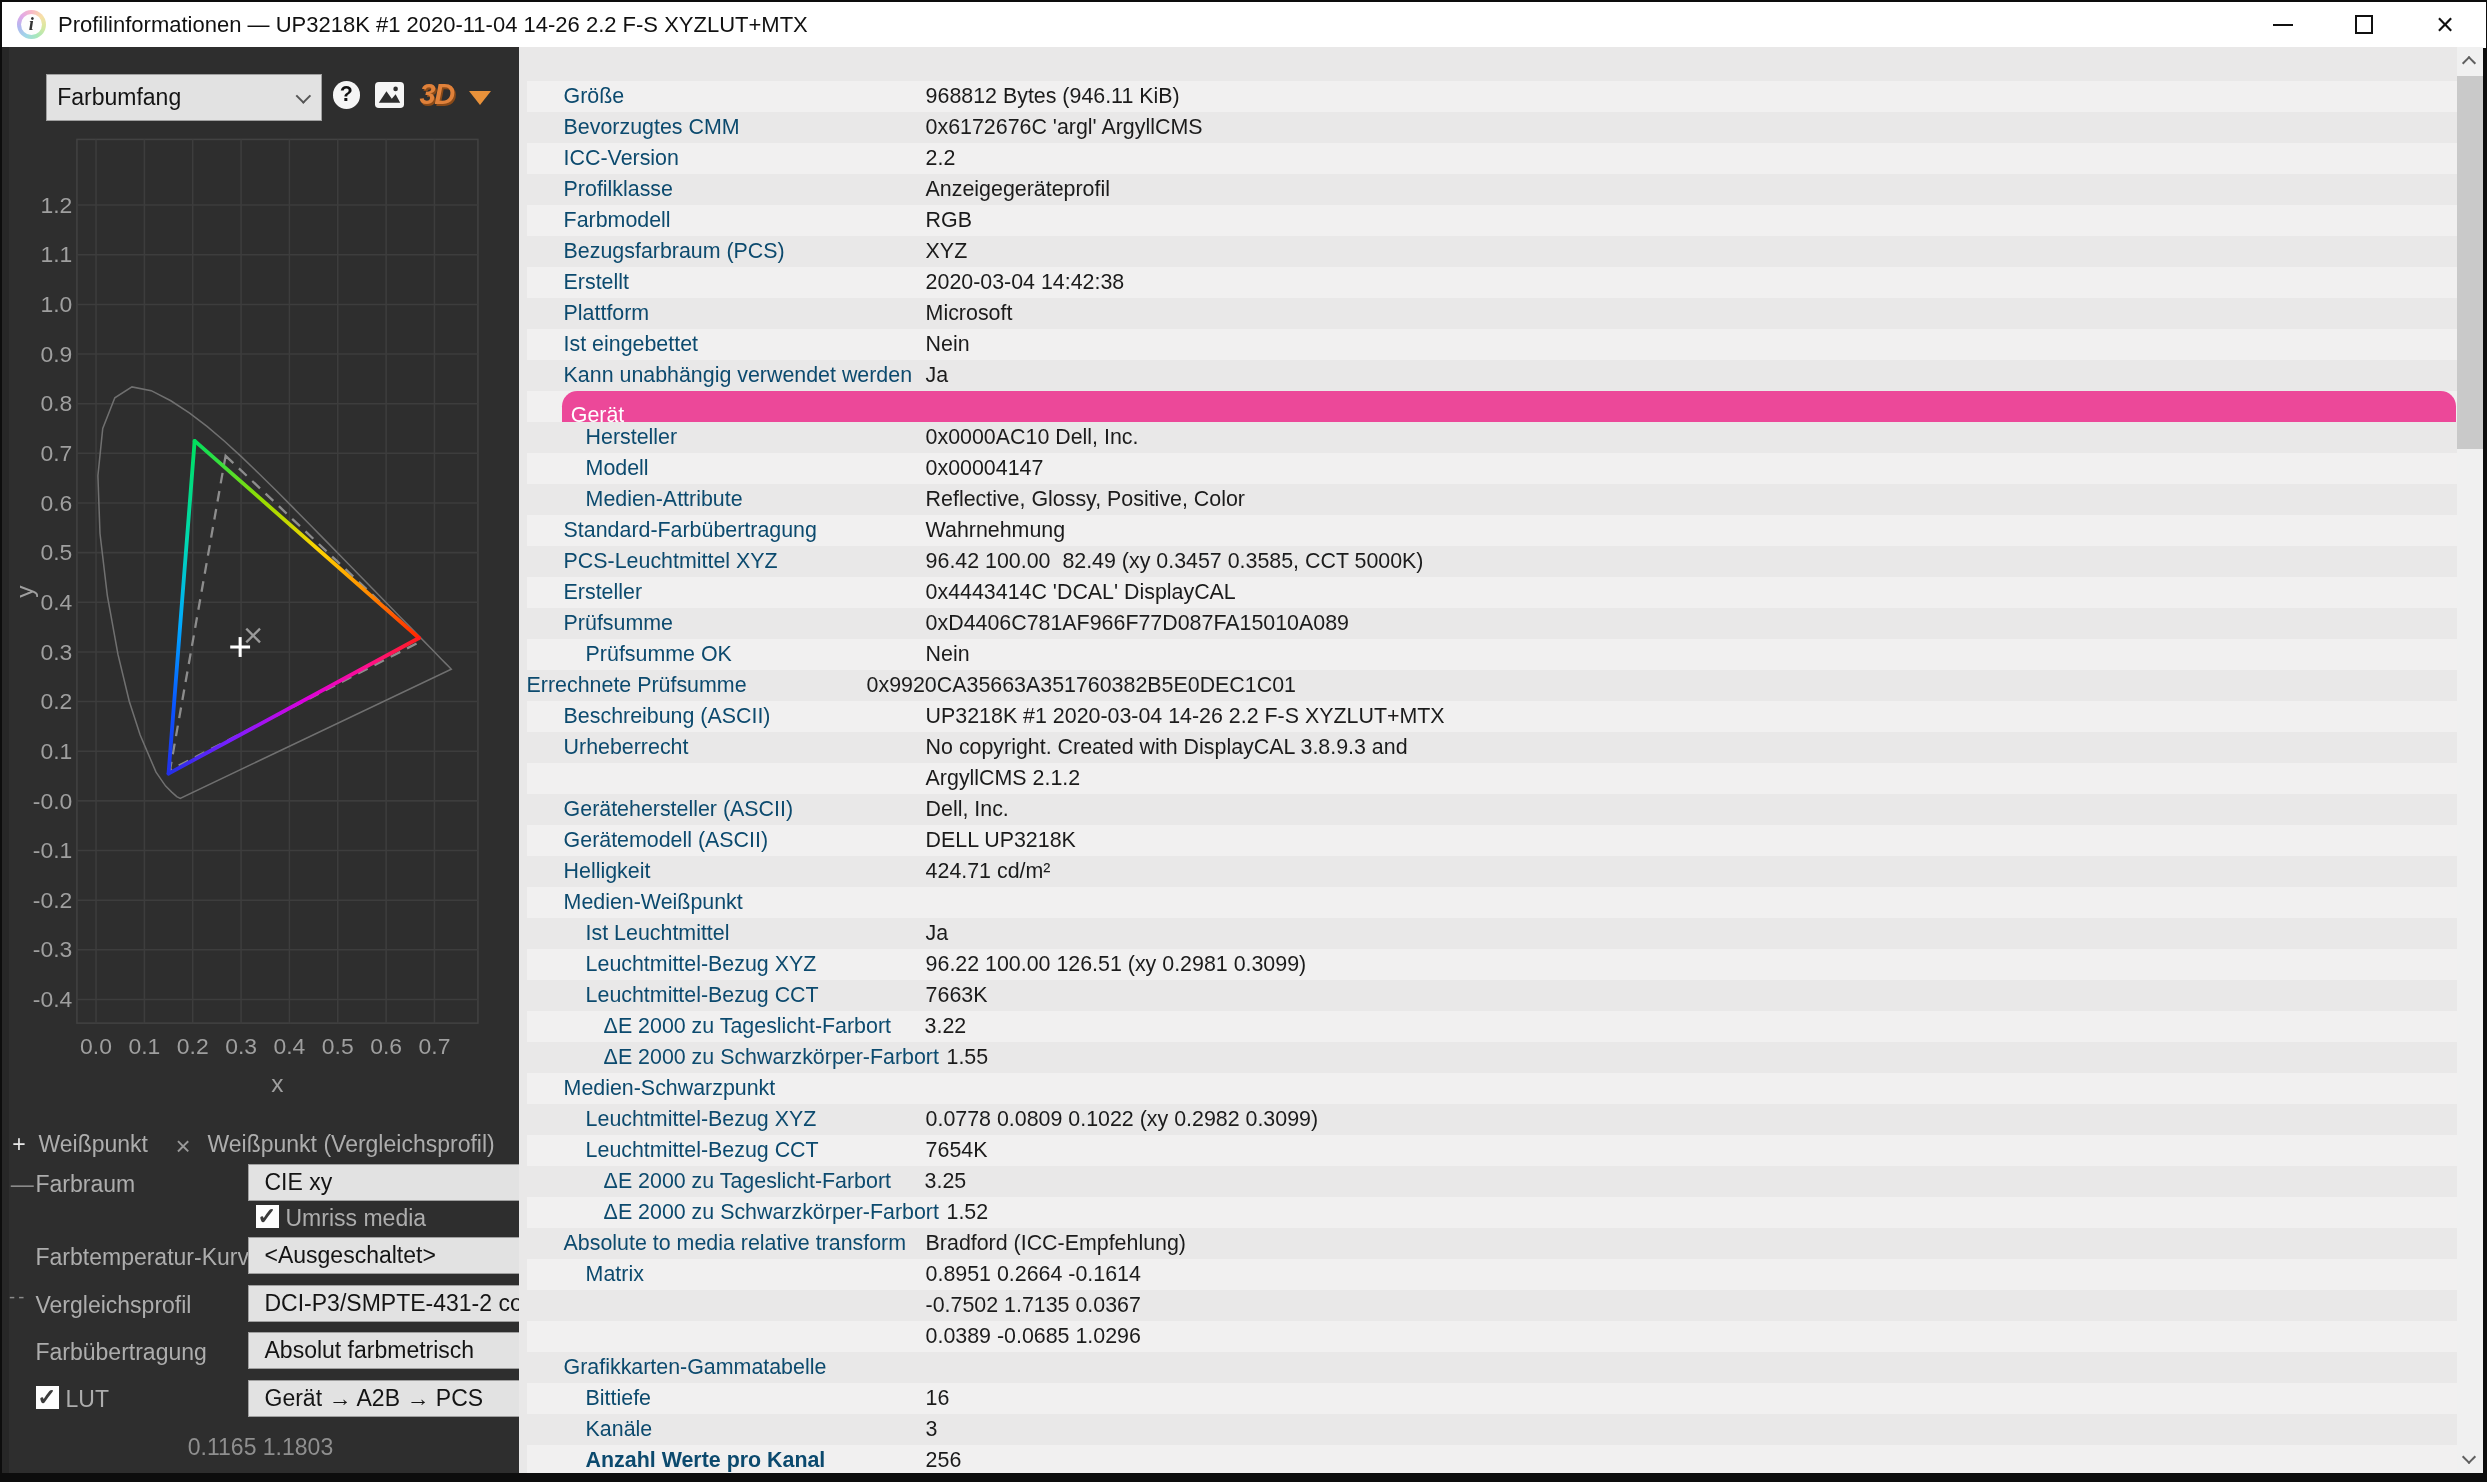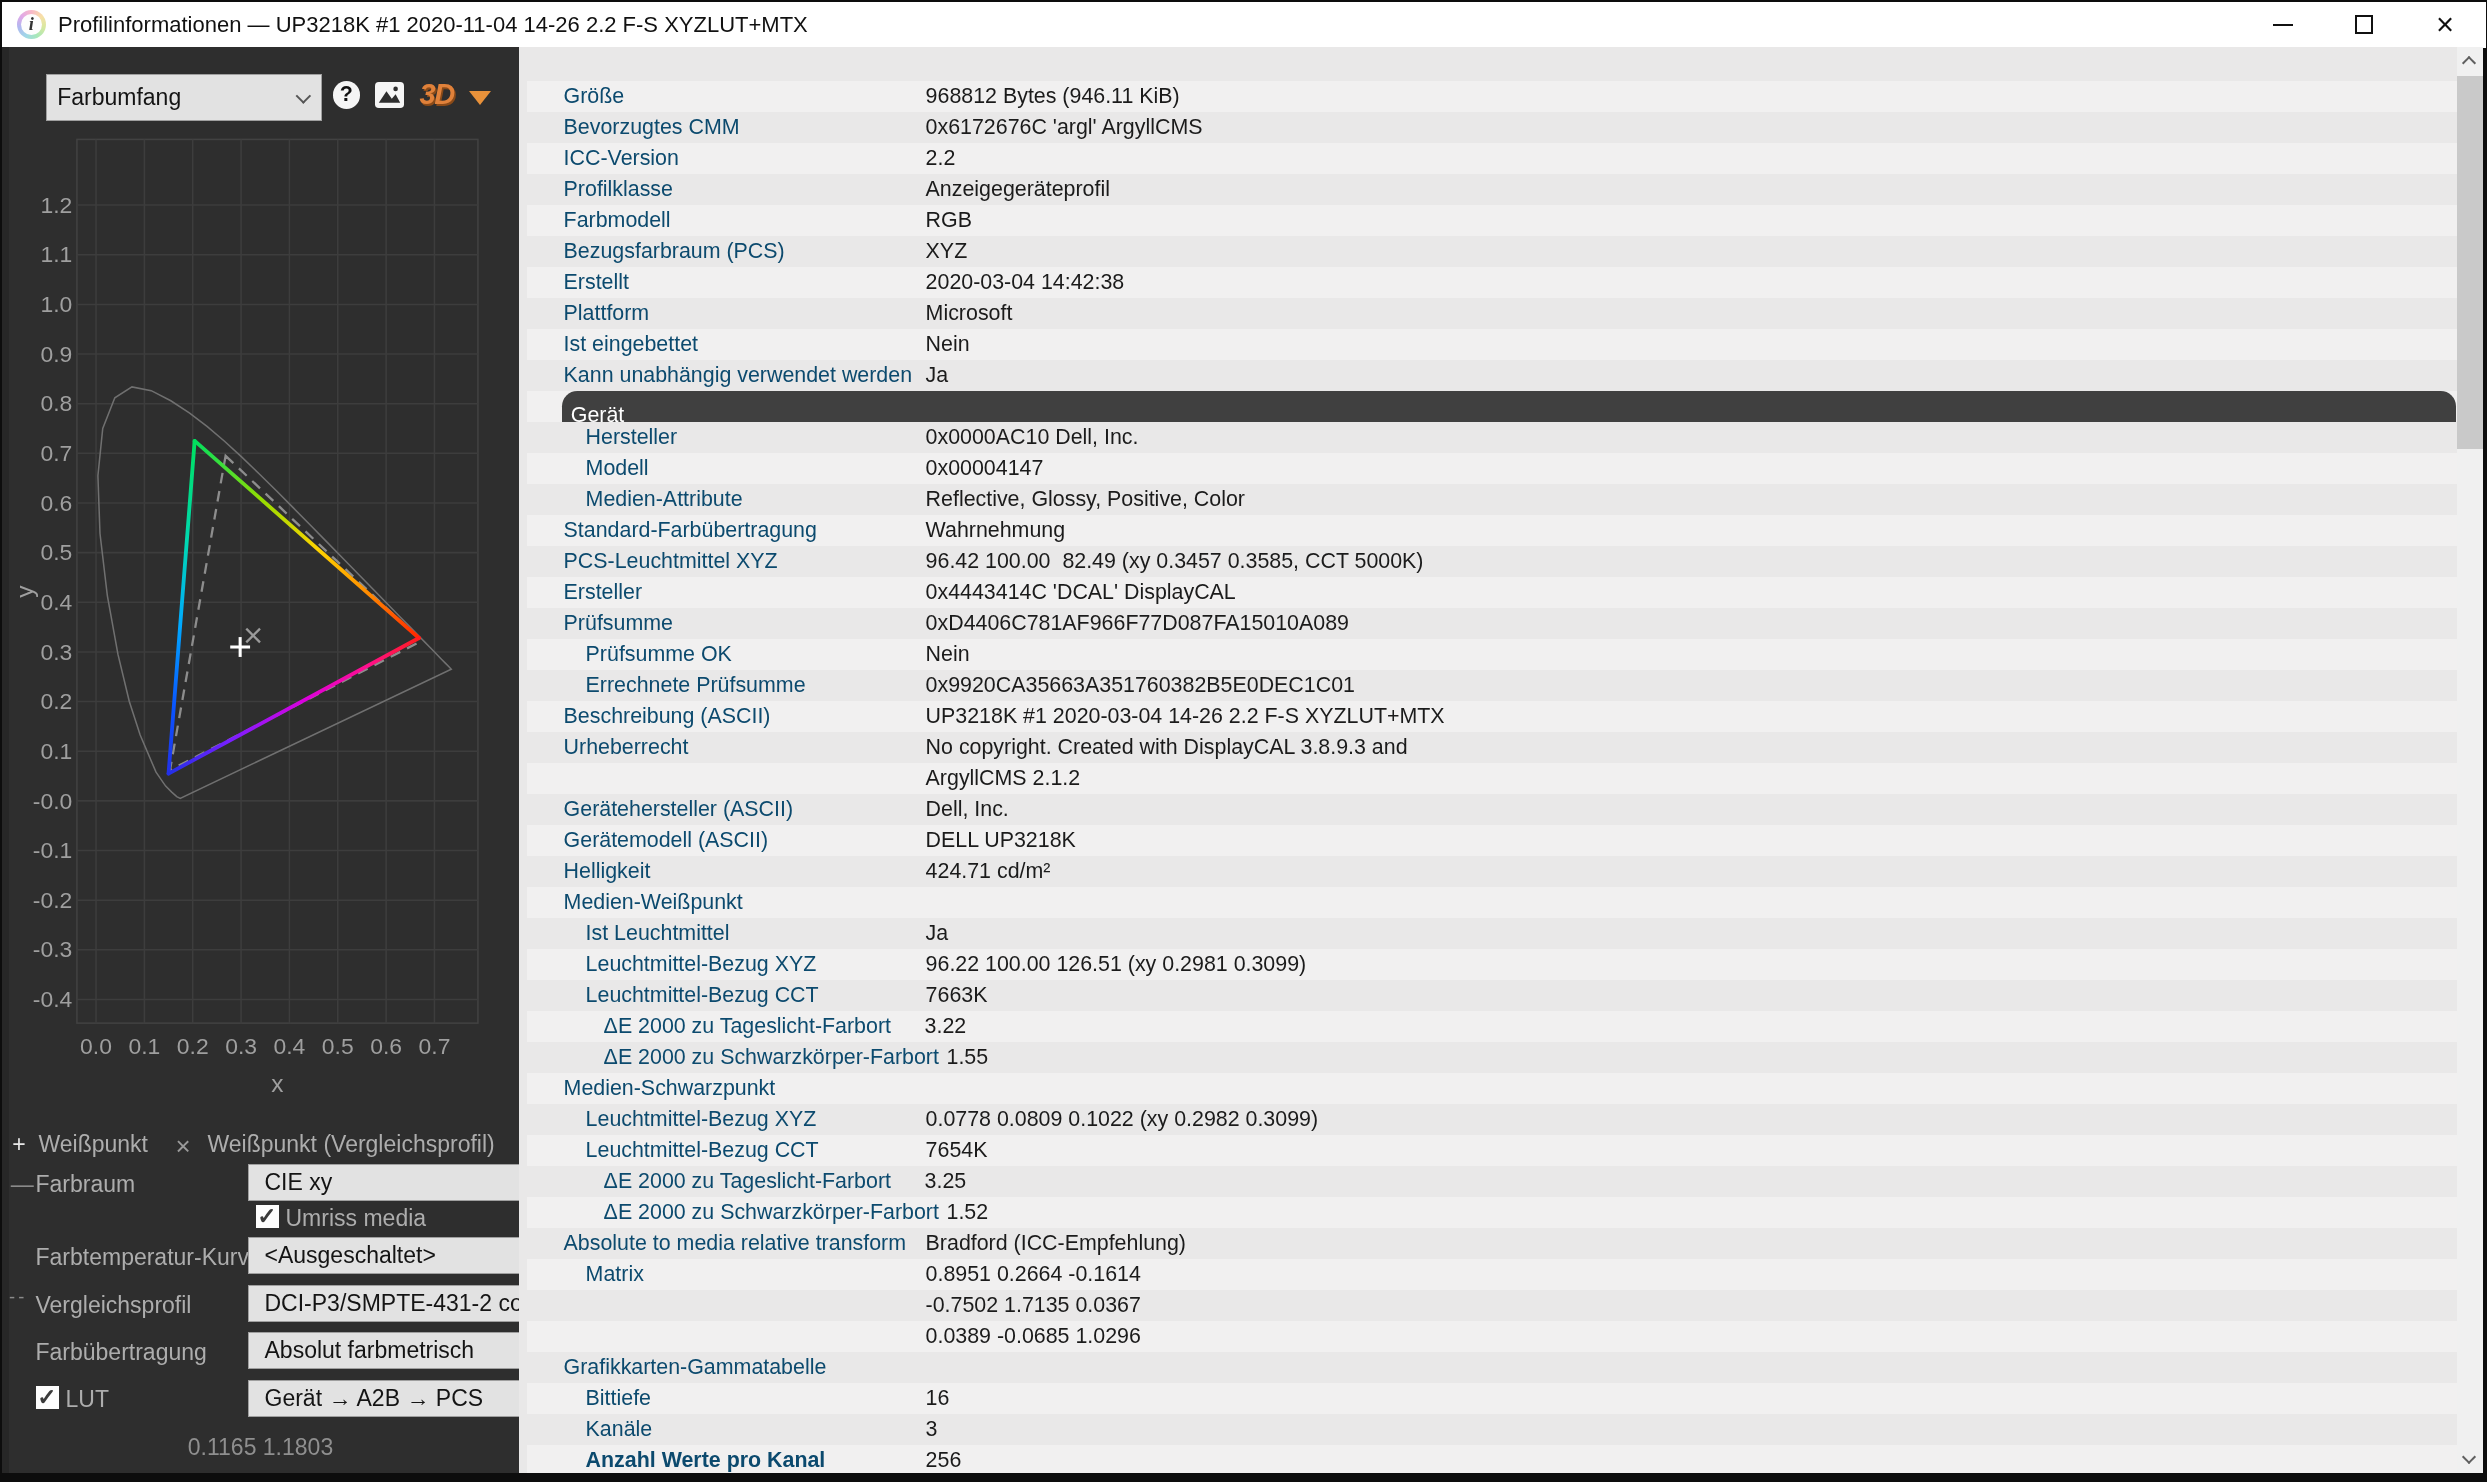--- a/index.html
+++ b/index.html
@@ -45,21 +45,21 @@
   .status-text { position:absolute; left:0; top:1387px; width:518px; text-align:center; color:#8f8f8f; font-size:23px; }
 
   
   .right-panel { position:absolute; left:519px; top:47px; width:1964px; height:1426px; background:#e9e8e8; overflow:hidden; }
   .rows { position:absolute; left:7.6px; top:34px; width:1930px; }
   .row { position:relative; height:31px; display:flex; align-items:center; font-size:21.4px; }
   .row.odd { background:#f1f0f0; }
   .row.even { background:#e9e8e8; }
   .row-label { color:#0c4a6e; white-space:nowrap; padding-right:7.6px; }
   .row-value { color:#1b1b1b; white-space:nowrap; }
-  .section-bar { position:absolute; left:35px; top:0; width:1894px; height:48px; background:#404040; border-radius:15.3px; display:flex; align-items:center; }
+  .section-bar { position:absolute; left:35px; top:0; width:1894px; height:48px; background:#ec4899; border-radius:15.3px; display:flex; align-items:center; }
   .section-label { color:#ffffff; font-size:21.4px; margin-left:9.2px; }
 
   .vscroll { position:absolute; right:0; top:0; width:26px; height:1426px; background:#f0f0f0; }
   .vthumb { position:absolute; left:0; top:29px; width:26px; height:373px; background:#c9c9c9; }
   .scroll-chev-up { position:absolute; left:6.9px; top:10.7px; width:10px; height:10px; border-left:2.3px solid #5f5f5f; border-top:2.3px solid #5f5f5f; transform:rotate(45deg); }
   .scroll-chev-down { position:absolute; left:6.9px; bottom:10.7px; width:10px; height:10px; border-right:2.3px solid #5f5f5f; border-bottom:2.3px solid #5f5f5f; transform:rotate(45deg); }
 
   .bottom-strip { position:absolute; left:1.5px; top:1473px; width:2484px; height:9.2px; background:#0d0d0d; }
 </style>
 </head>
@@ -316,21 +316,21 @@
       </div>
       <div class="row even">
         <span class="row-label" style="margin-left: 37px; min-width: 362px;">Prüfsumme</span>
         <span class="row-value">0xD4406C781AF966F77D087FA15010A089</span>
       </div>
       <div class="row odd">
         <span class="row-label" style="margin-left: 59px; min-width: 340px;">Prüfsumme OK</span>
         <span class="row-value">Nein</span>
       </div>
       <div class="row even">
-        <span class="row-label" style="margin-left: 59px; min-width: 340px;">Errechnete Prüfsumme</span>
+        <span class="row-label" style="min-width: 340px;">Errechnete Prüfsumme</span>
         <span class="row-value">0x9920CA35663A351760382B5E0DEC1C01</span>
       </div>
       <div class="row odd">
         <span class="row-label" style="margin-left: 37px; min-width: 362px;">Beschreibung (ASCII)</span>
         <span class="row-value">UP3218K #1 2020-03-04 14-26 2.2 F-S XYZLUT+MTX</span>
       </div>
       <div class="row even">
         <span class="row-label" style="margin-left: 37px; min-width: 362px;">Urheberrecht</span>
         <span class="row-value">No copyright. Created with DisplayCAL 3.8.9.3 and</span>
       </div>

